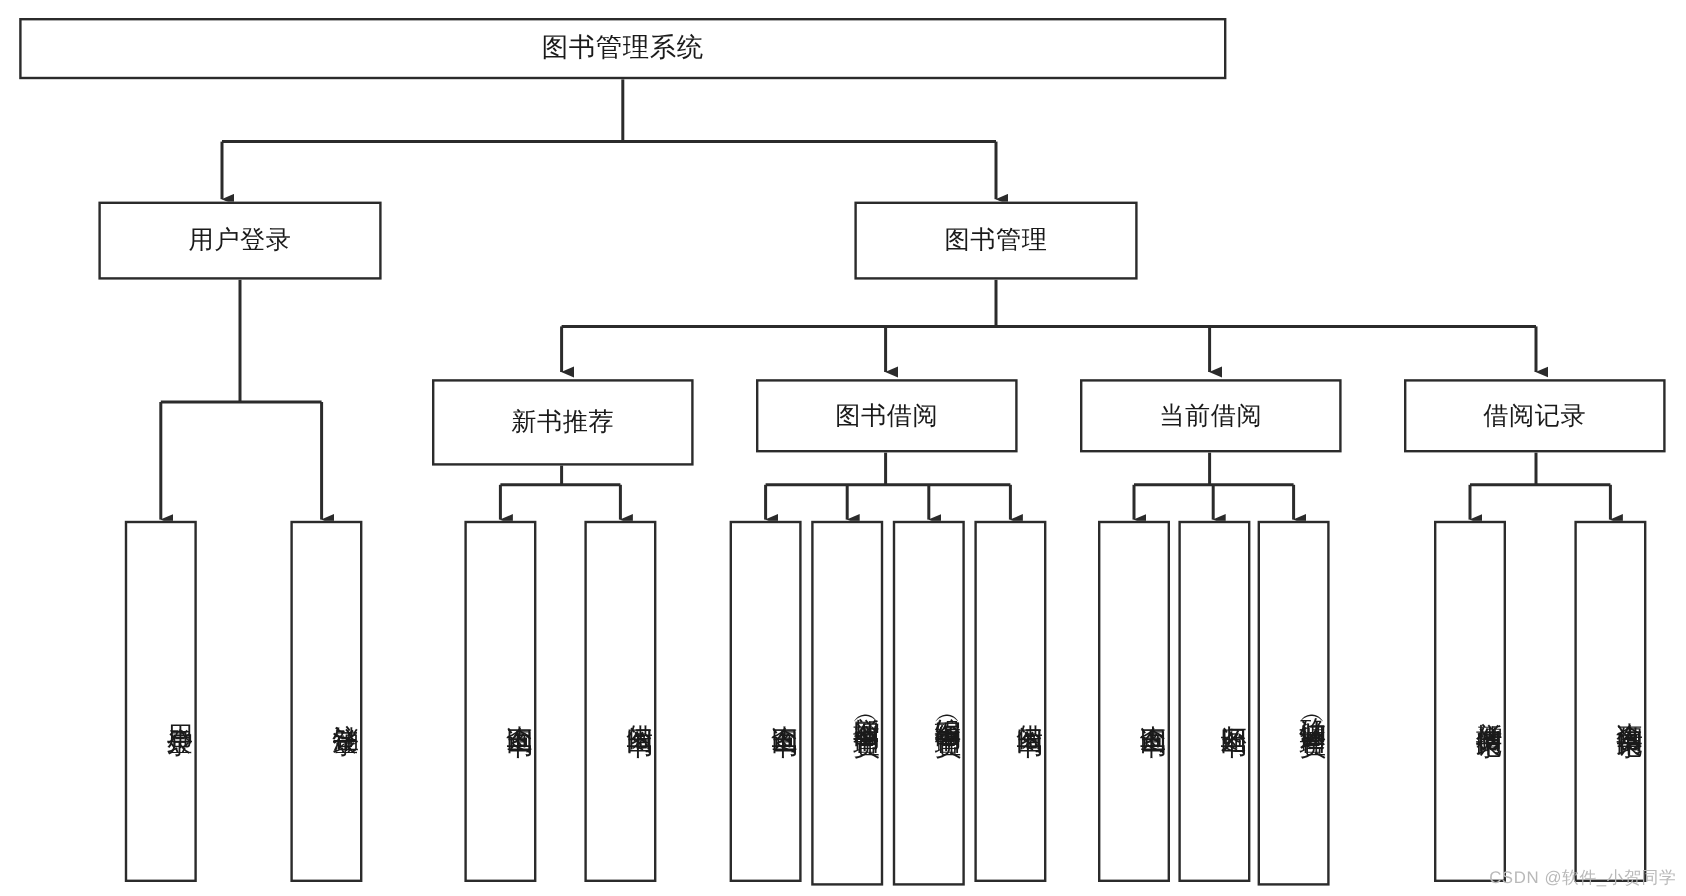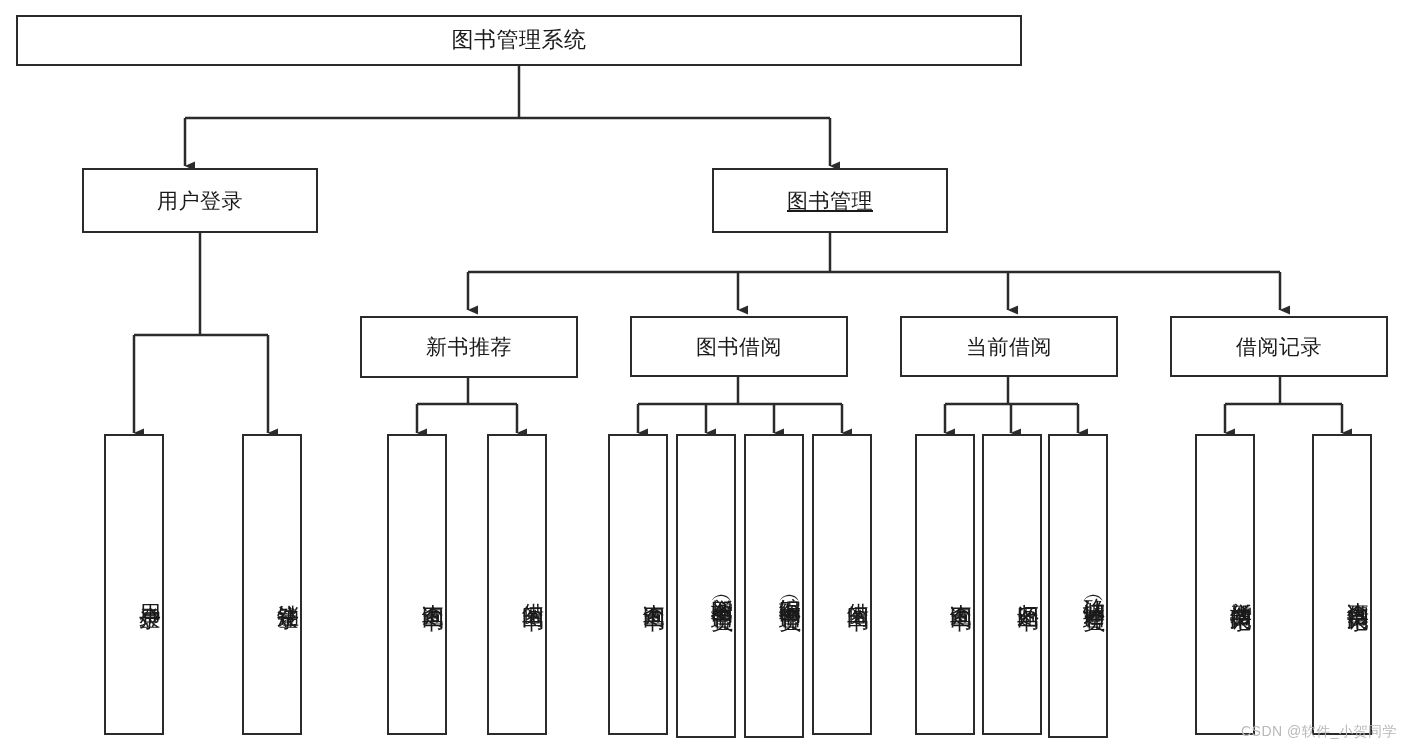--- a/index.html
+++ b/index.html
@@ -127,25 +127,25 @@
   </svg>
 
   <div class="node horiz root" style="left:16px; top:15px; width:1006px; height:51px;">
     <span>图书管理系统</span>
   </div>
 
   <div class="node horiz" style="left:82px; top:168px; width:236px; height:65px;">
     <span>用户登录</span>
   </div>
 
-  <div class="node horiz" style="left:712px; top:168px; width:236px; height:65px;text-decoration:underline;">
+  <div class="node horiz" style="left:712px; top:168px; width:236px; height:65px;">
     <span>图书管理</span>
   </div>
 
-  <div class="node horiz" style="left:360px; top:316px; width:218px; height:62px;">
+  <div class="node horiz" style="left:360px; top:316px; width:218px; height:72px;">
     <span>新书推荐</span>
   </div>
 
   <div class="node horiz" style="left:630px; top:316px; width:218px; height:61px;">
     <span>图书借阅</span>
   </div>
 
   <div class="node horiz" style="left:1170px; top:316px; width:218px; height:61px;">
     <span>借阅记录</span>
   </div>

